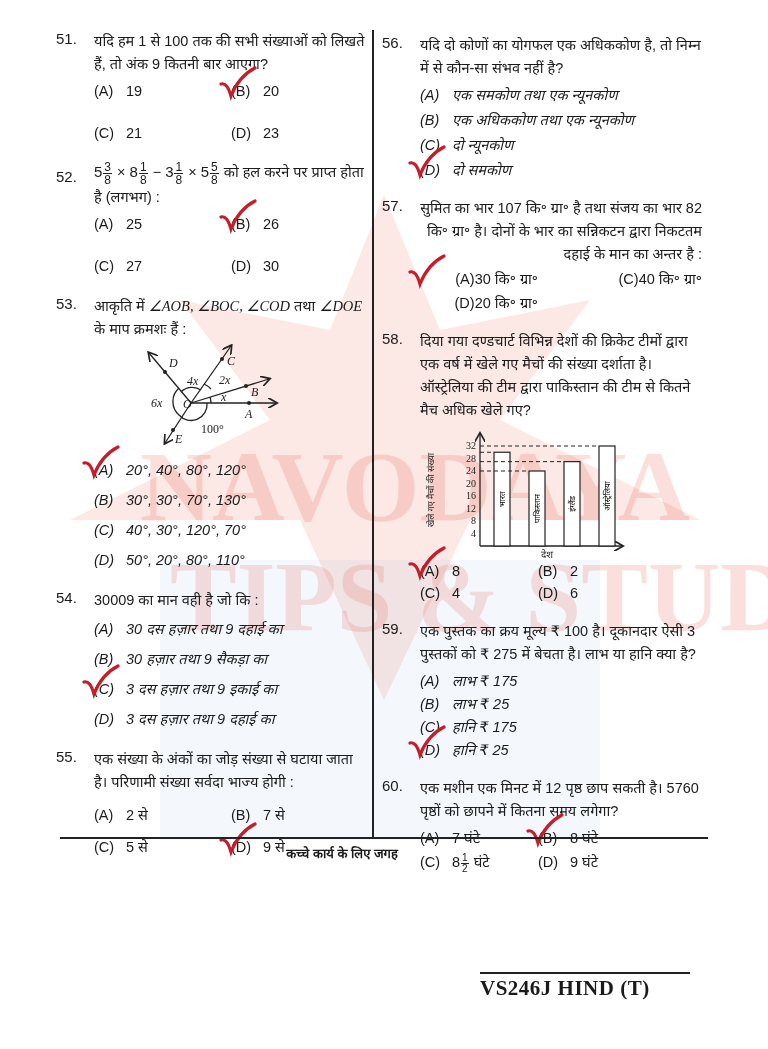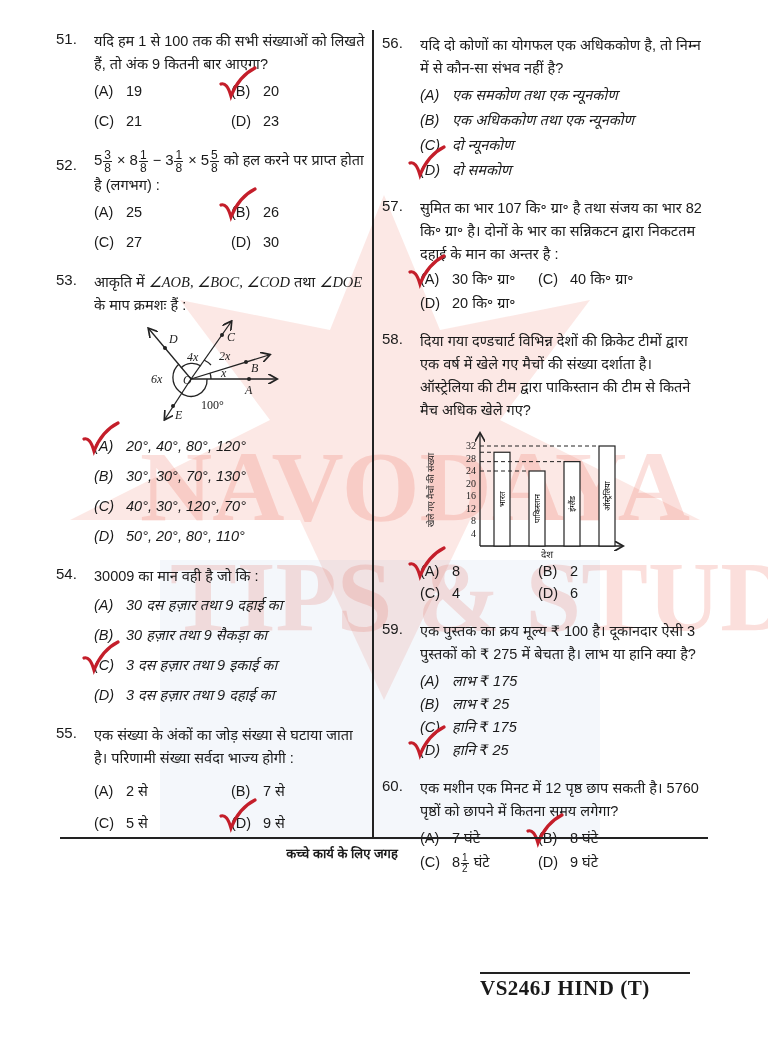--- a/index.html
+++ b/index.html
@@ -10,21 +10,21 @@
   .watermark { position: absolute; inset: 0; pointer-events: none; z-index: 0; }
   .page { position: absolute; left: 0; top: 0; width: 768px; height: 1049px; z-index: 1; }
   .col-left { position: absolute; left: 56px; top: 30px; width: 312px; }
   .col-right { position: absolute; left: 382px; top: 34px; width: 320px; }
   .divider-v { position: absolute; left: 372px; top: 30px; width: 1.5px; height: 808px; background: #222; }
   .divider-h { position: absolute; left: 60px; top: 837px; width: 648px; height: 1.5px; background: #222; }
   .q { position: relative; margin-bottom: 16px; }
   .qnum { position: absolute; left: 0; top: 0; font-weight: normal; font-size: 15px; }
   .qtext { margin-left: 38px; font-size: 14.5px; line-height: 23px; }
   .opts { margin-left: 38px; margin-top: 4px; }
-  .opts.grid { display: grid; grid-template-columns: 1fr 1fr; row-gap: 8px; }
+  .opts.grid { display: grid; grid-template-columns: 1fr 1fr; row-gap: 20px; }
   .opts.list { display: flex; flex-direction: column; row-gap: 5px; font-style: italic; }
   .opt { font-size: 14.5px; line-height: 22px; position: relative; white-space: nowrap; }
   .opt .lbl { display: inline-block; width: 32px; }
   .tick { position: absolute; left: -14px; top: -14px; width: 40px; height: 36px; pointer-events: none; }
   .frac { display: inline-flex; flex-direction: column; align-items: center; vertical-align: middle; font-size: 12px; line-height: 12px; margin: 0 1px; }
   .frac .n { border-bottom: 1px solid #222; padding: 0 1px; }
   .mixed { font-size: 15px; }
   .italic { font-style: italic; font-family: "Liberation Serif", serif; }
   .footer-rough { position: absolute; left: 0; width: 684px; top: 844px; text-align: center; font-weight: bold; font-size: 13px; }
   .code-line { position: absolute; left: 480px; top: 972px; width: 210px; height: 1.5px; background: #222; }
@@ -206,21 +206,21 @@
         <div class="opt"><span class="lbl">(B)</span><span>एक अधिककोण तथा एक न्यूनकोण</span></div>
         <div class="opt"><span class="lbl">(C)</span><span>दो न्यूनकोण</span></div>
         <div class="opt">
           <svg class="tick" viewBox="0 0 40 36">
               <path d="M4 18 Q10 16 14 30 Q22 10 38 2" stroke="#c41e2a" stroke-width="3.2" fill="none" stroke-linecap="round"></path>
             </svg>
           <span class="lbl">(D)</span><span>दो समकोण</span></div>
       </div>
     </div>
 
-    <div class="q" style="margin-top:6px;">
+    <div class="q" style="margin-top:6px;text-align:right;">
       <span class="qnum">57.</span>
       <div class="qtext">सुमित का भार 107 कि॰ ग्रा॰ है तथा संजय का भार 82 कि॰ ग्रा॰ है। दोनों के भार का सन्निकटन द्वारा निकटतम दहाई के मान का अन्तर है :</div>
       <div class="opts grid" style="grid-template-columns: 118px 1fr; row-gap:2px; margin-top:2px;">
         <div class="opt">
           <svg class="tick" viewBox="0 0 40 36">
               <path d="M4 18 Q10 16 14 30 Q22 10 38 2" stroke="#c41e2a" stroke-width="3.2" fill="none" stroke-linecap="round"></path>
             </svg>
           <span class="lbl">(A)</span><span>30 कि॰ ग्रा॰</span></div>
         <div class="opt"><span class="lbl">(C)</span><span>40 कि॰ ग्रा॰</span></div>
         <div class="opt"><span class="lbl">(D)</span><span>20 कि॰ ग्रा॰</span></div>

